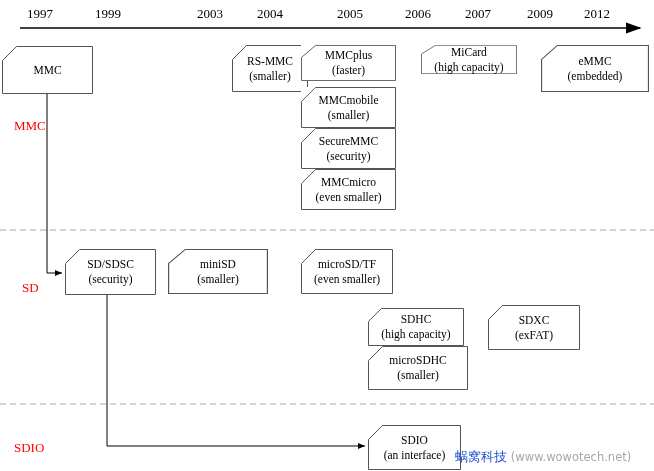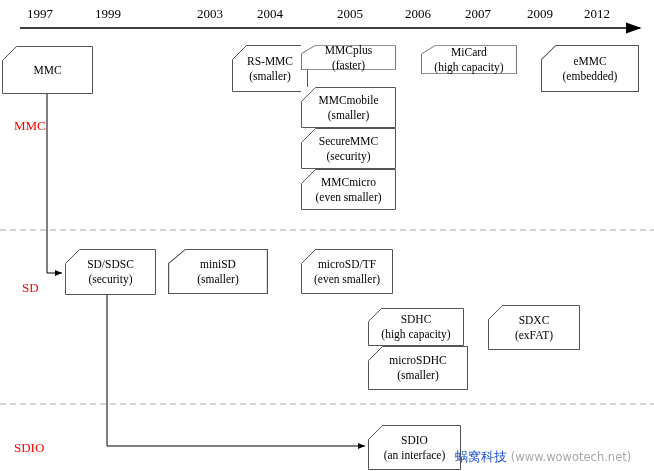--- a/index.html
+++ b/index.html
@@ -124,21 +124,21 @@
       </div>
       <div class="card" style="left: 232px; top: 45px; width: 76px; height: 47px;">
         <svg class="cardshape" viewBox="0 0 76 47" preserveAspectRatio="none">
           <path d="M14.5,0.5 L75.5,0.5 L75.5,46.5 L0.5,46.5 L0.5,14.5 Z" stroke="#555555"></path>
         </svg>
         <div class="txt">
           <span class="l1">RS-MMC</span>
           <span class="l2">(smaller)</span>
         </div>
       </div>
-      <div class="card" style="left: 301px; top: 45px; width: 95px; height: 25px; align-items: center;">
+      <div class="card" style="left: 301px; top: 45px; width: 95px; height: 36px; align-items: center;">
         <svg class="cardshape" viewBox="0 0 95 42" preserveAspectRatio="none">
           <path d="M14.5,0.5 L94.5,0.5 L94.5,41.5 L0.5,41.5 L0.5,14.5 Z" stroke="#555555"></path>
         </svg>
         <div class="txt">
           <span class="l1">MMCplus</span>
           <span class="l2">(faster)</span>
         </div>
       </div>
       <div class="card" style="left: 301px; top: 87px; width: 95px; height: 41px;">
         <svg class="cardshape" viewBox="0 0 95 41" preserveAspectRatio="none">
@@ -169,21 +169,21 @@
       </div>
       <div class="card" style="left: 421px; top: 45px; width: 96px; height: 29px;">
         <svg class="cardshape" viewBox="0 0 96 47" preserveAspectRatio="none">
           <path d="M14.5,0.5 L95.5,0.5 L95.5,46.5 L0.5,46.5 L0.5,14.5 Z" stroke="#555555"></path>
         </svg>
         <div class="txt">
           <span class="l1">MiCard</span>
           <span class="l2">(high capacity)</span>
         </div>
       </div>
-      <div class="card" style="left: 541px; top: 45px; width: 98px; height: 47px;">
+      <div class="card" style="left: 541px; top: 45px; width: 108px; height: 47px;">
         <svg class="cardshape" viewBox="0 0 96 47" preserveAspectRatio="none">
           <path d="M14.5,0.5 L95.5,0.5 L95.5,46.5 L0.5,46.5 L0.5,14.5 Z" stroke="#555555"></path>
         </svg>
         <div class="txt">
           <span class="l1">eMMC</span>
           <span class="l2">(embedded)</span>
         </div>
       </div>
       <div class="card" style="left: 65px; top: 249px; width: 91px; height: 46px;">
         <svg class="cardshape" viewBox="0 0 91 46" preserveAspectRatio="none">

